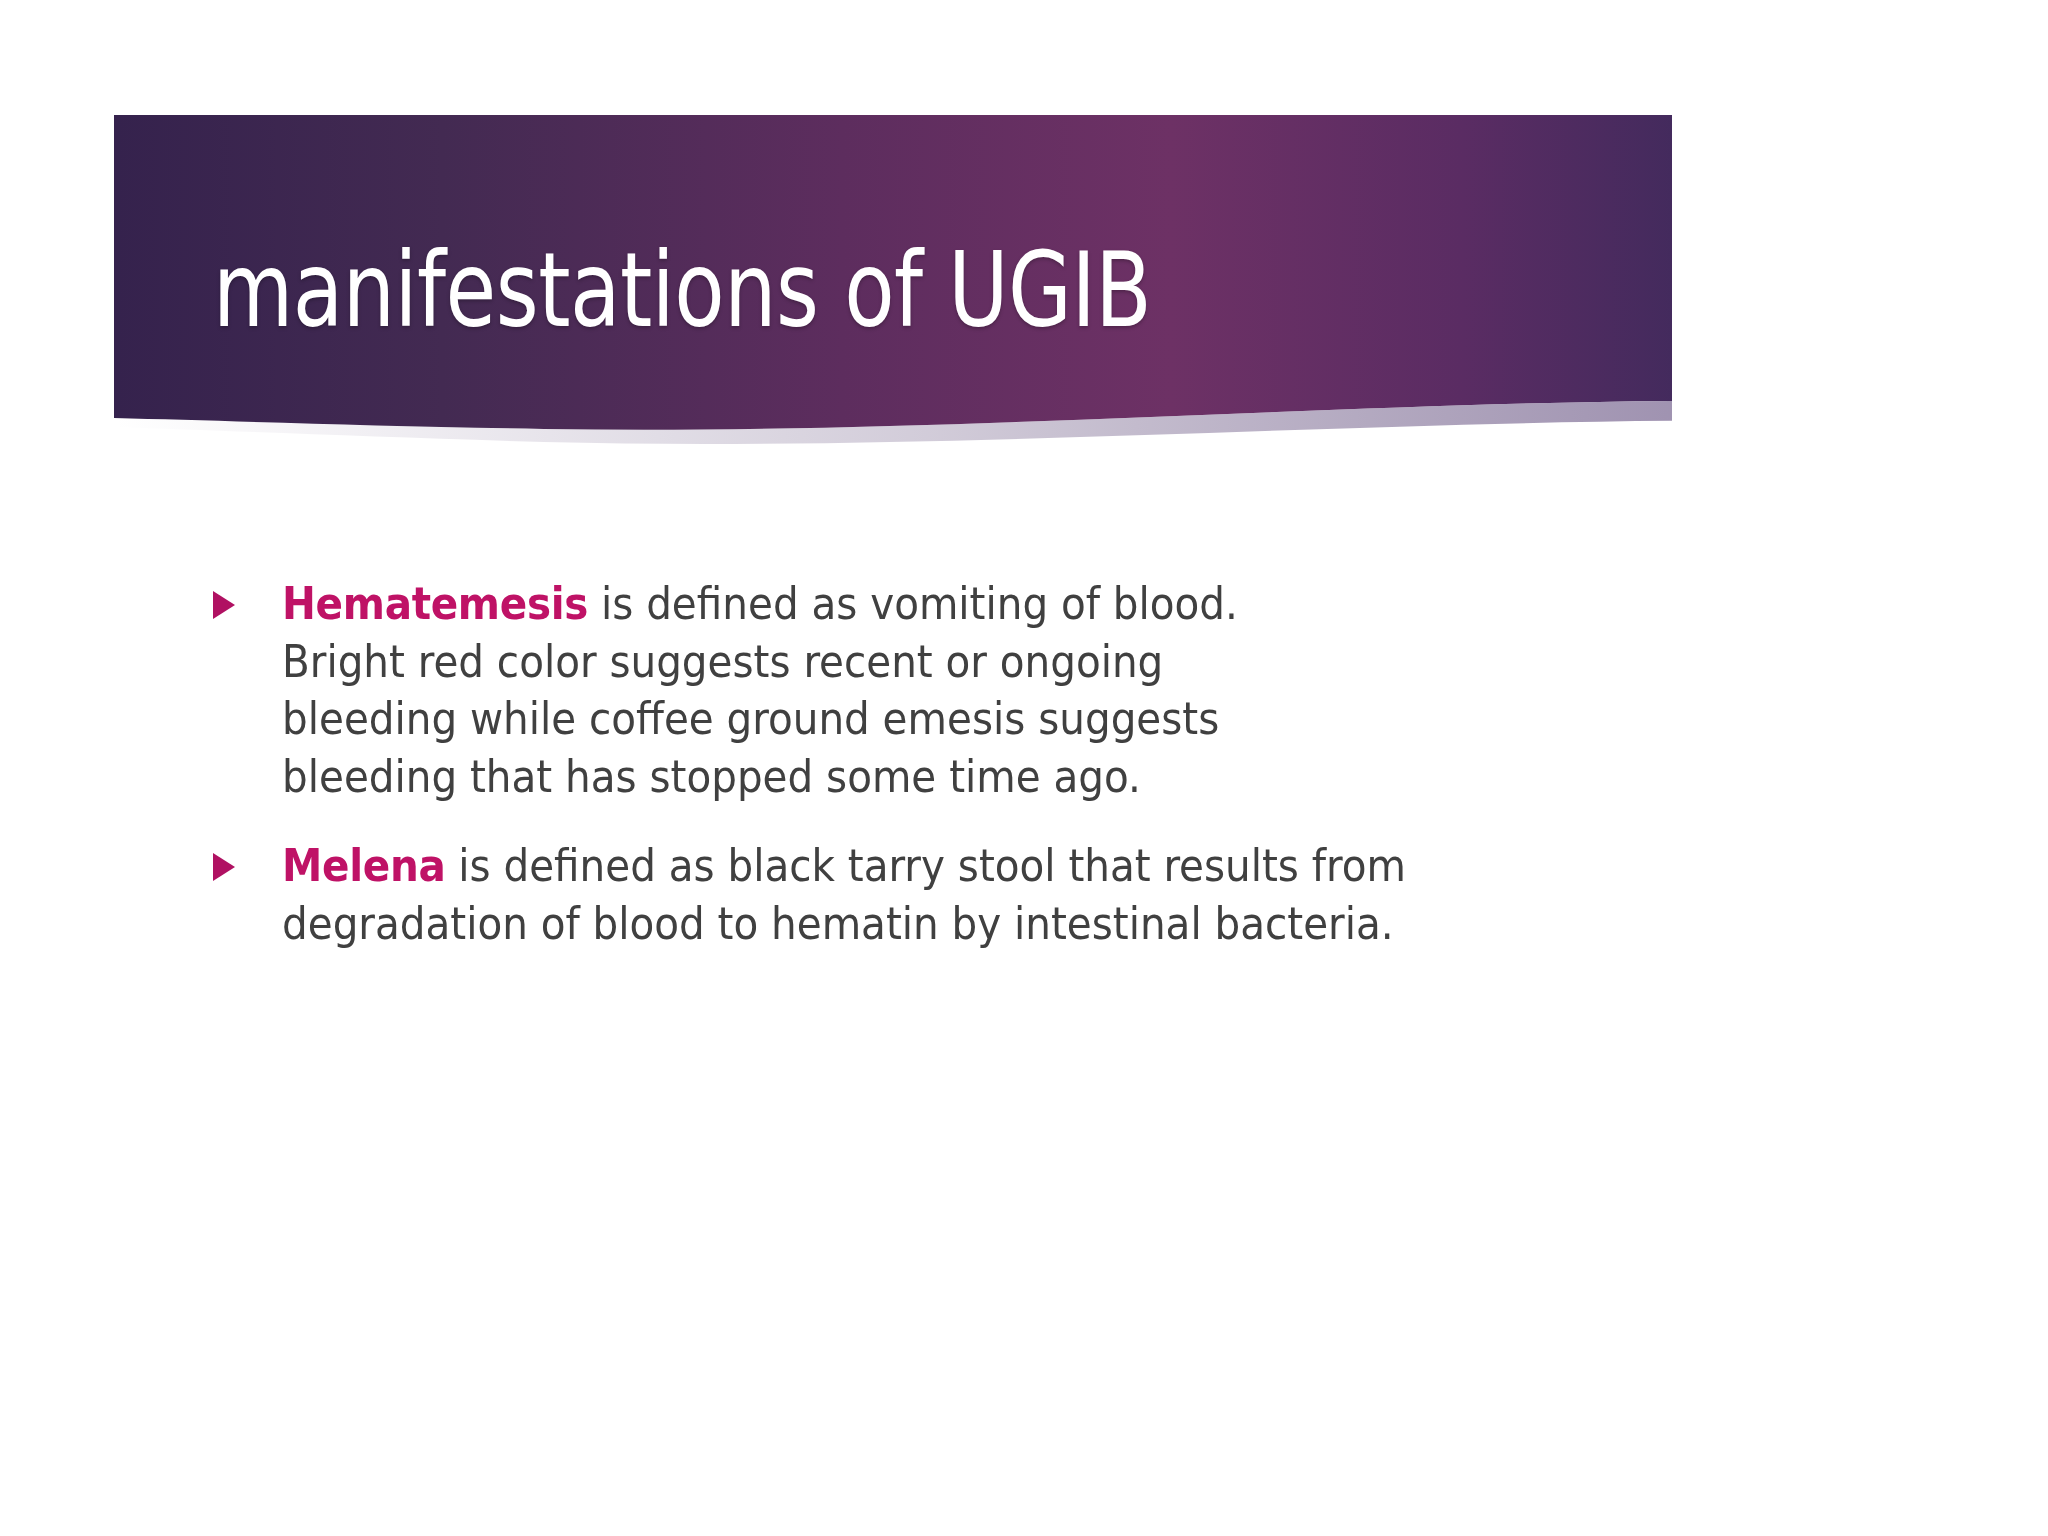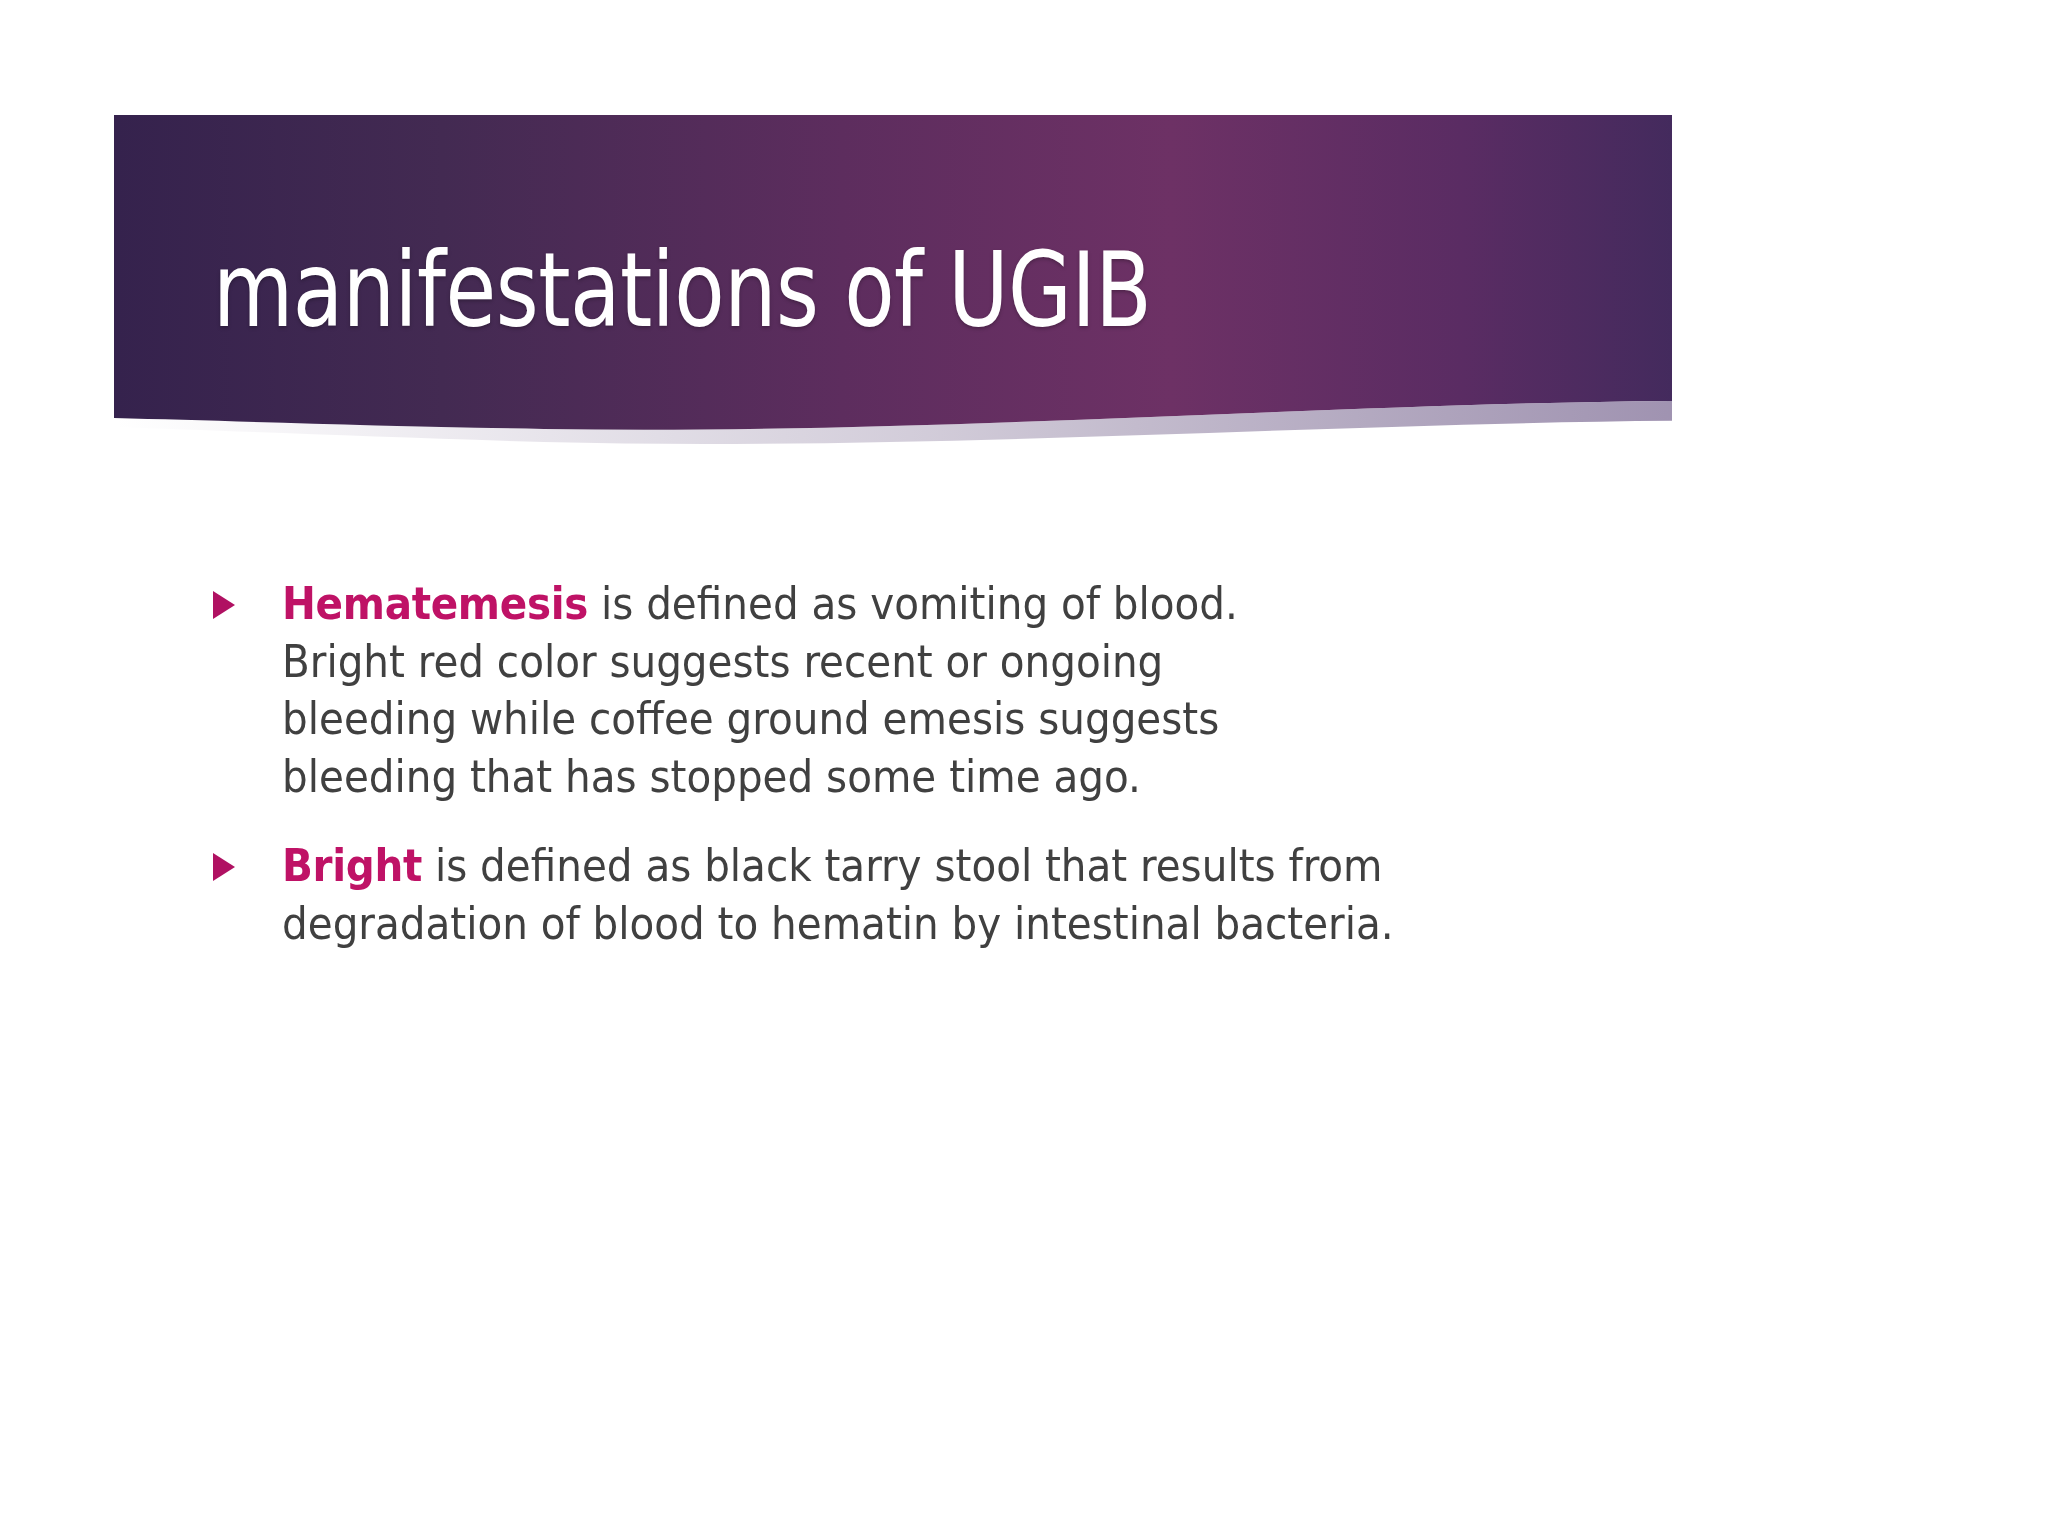--- a/index.html
+++ b/index.html
@@ -172,21 +172,21 @@
     <div class="body-block bullet-block">
       <span class="bullet-marker"></span>
       <span class="wrap-narrow">
         <span class="lead-term">Hematemesis</span><span class="body-text"> is defined as vomiting of blood. Bright red color suggests recent or ongoing bleeding while coffee ground emesis suggests bleeding that has stopped some time ago.</span>
       </span>
     </div>
 
     <div class="body-block bullet-block">
       <span class="bullet-marker"></span>
       <span class="wrap-wide">
-        <span class="lead-term">Bright</span><span class="body-text"> is defined as black tarry stool that results from degradation of blood to hematin by intestinal bacteria.</span>
+        <span class="lead-term">Melena</span><span class="body-text"> is defined as black tarry stool that results from degradation of blood to hematin by intestinal bacteria.</span>
       </span>
     </div>
 
 
 
   </div>
 
 </div>
 
 </body></html>

